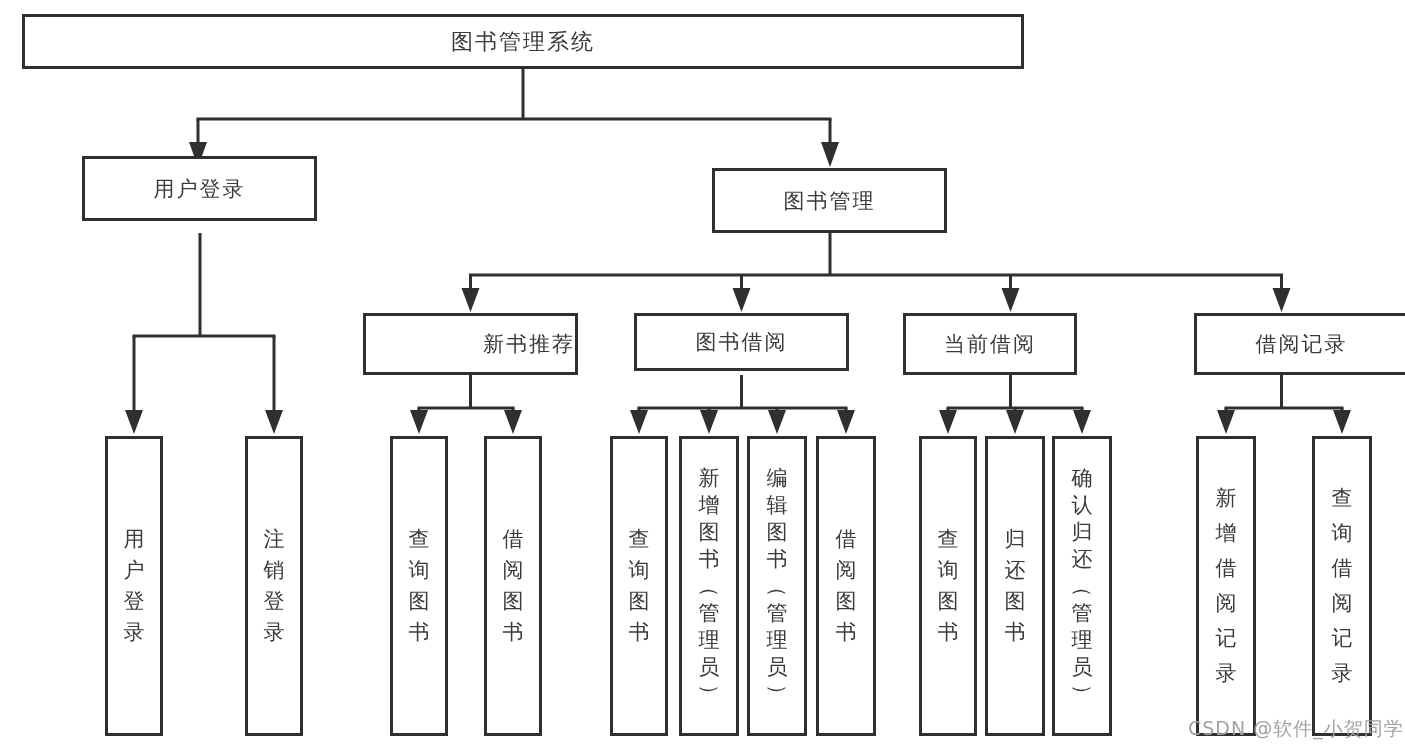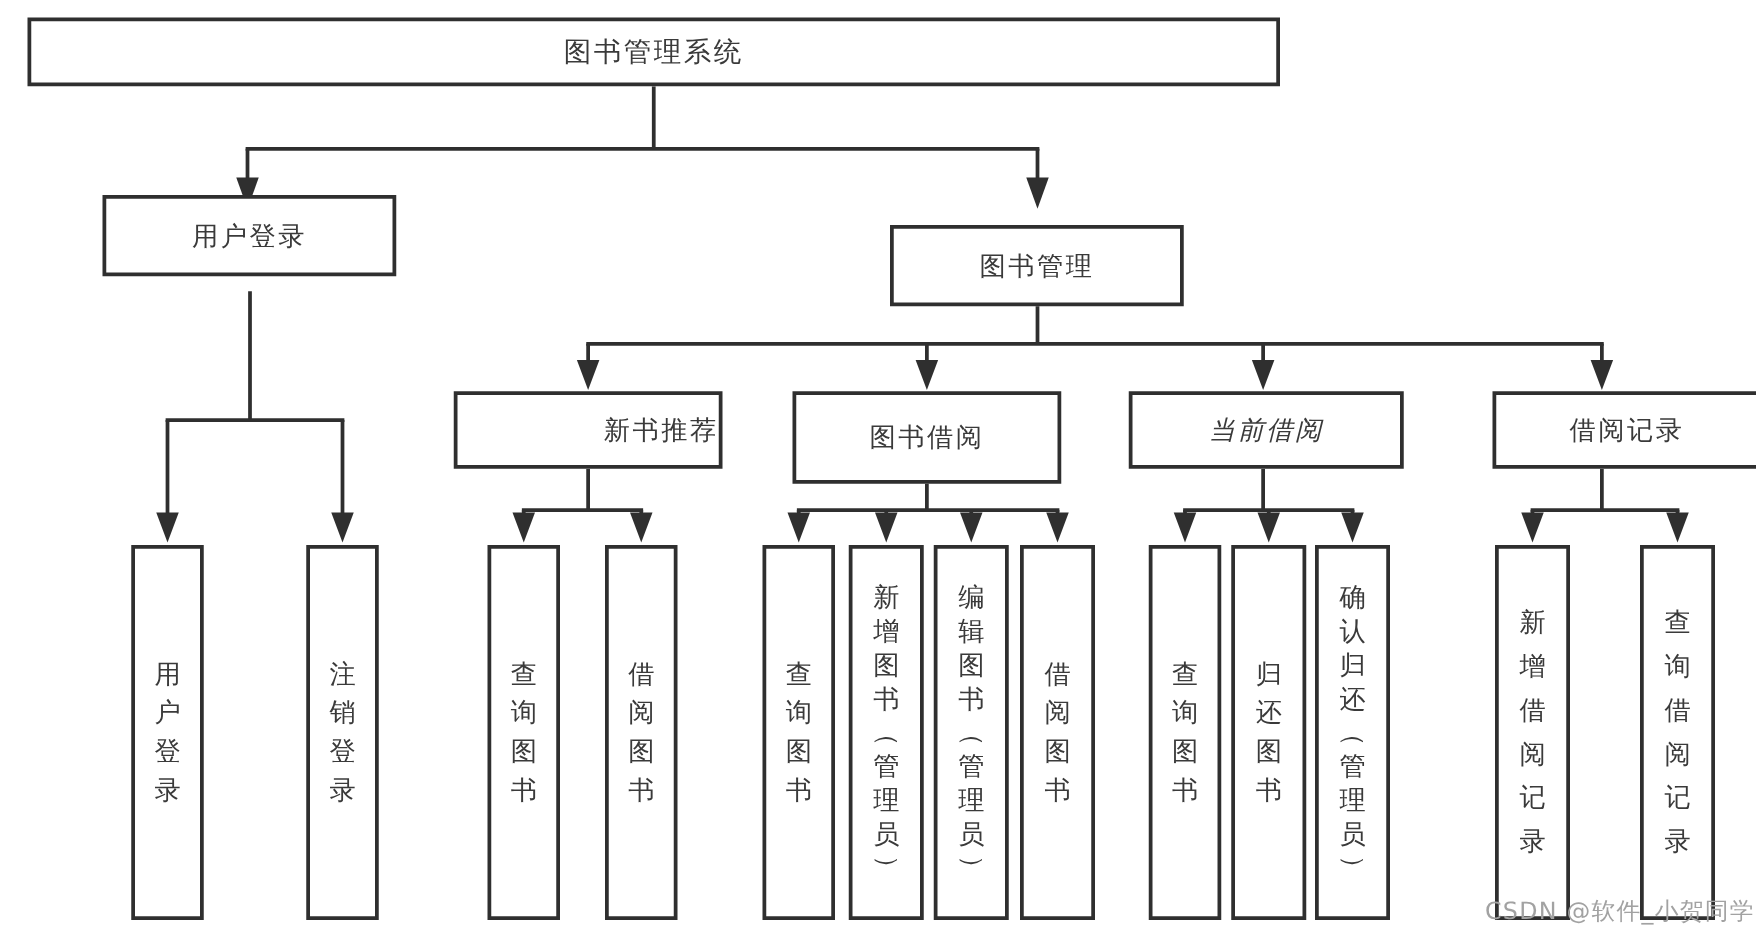--- a/index.html
+++ b/index.html
@@ -89,31 +89,31 @@
       <polygon points="1333,410 1351,410 1342,434" fill="#2f2f2f"></polygon>
     </svg>
 
   <div class="box root" style="left:22px; top:14px; width:1002px; height:55px;">
     <span class="h-label">图书管理系统</span>
   </div>
 
   <div class="box" style="left:82px; top:156px; width:235px; height:65px;">
     <span class="h-label">用户登录</span>
   </div>
-  <div class="box" style="left:712px; top:180px; width:235px; height:65px;">
+  <div class="box" style="left:712px; top:168px; width:235px; height:65px;">
     <span class="h-label">图书管理</span>
   </div>
 
   <div class="box" style="left:363px; top:313px; width:215px; height:62px;justify-content:flex-end;">
     <span class="h-label">新书推荐</span>
   </div>
-  <div class="box" style="left:634px; top:313px; width:215px; height:74px;">
+  <div class="box" style="left:634px; top:313px; width:215px; height:58px;">
     <span class="h-label">图书借阅</span>
   </div>
-  <div class="box" style="left:903px; top:313px; width:220px; height:62px;font-style:italic;">
+  <div class="box" style="left:903px; top:313px; width:174px; height:62px;">
     <span class="h-label">当前借阅</span>
   </div>
   <div class="box" style="left:1174px; top:313px; width:215px; height:62px;margin-left:20px;">
     <span class="h-label">借阅记录</span>
   </div>
 
   <div class="box" style="left:105px; top:436px; width:58px; height:300px;">
     <span class="v-text sp-4">
         <span>用</span>
         <span>户</span>

